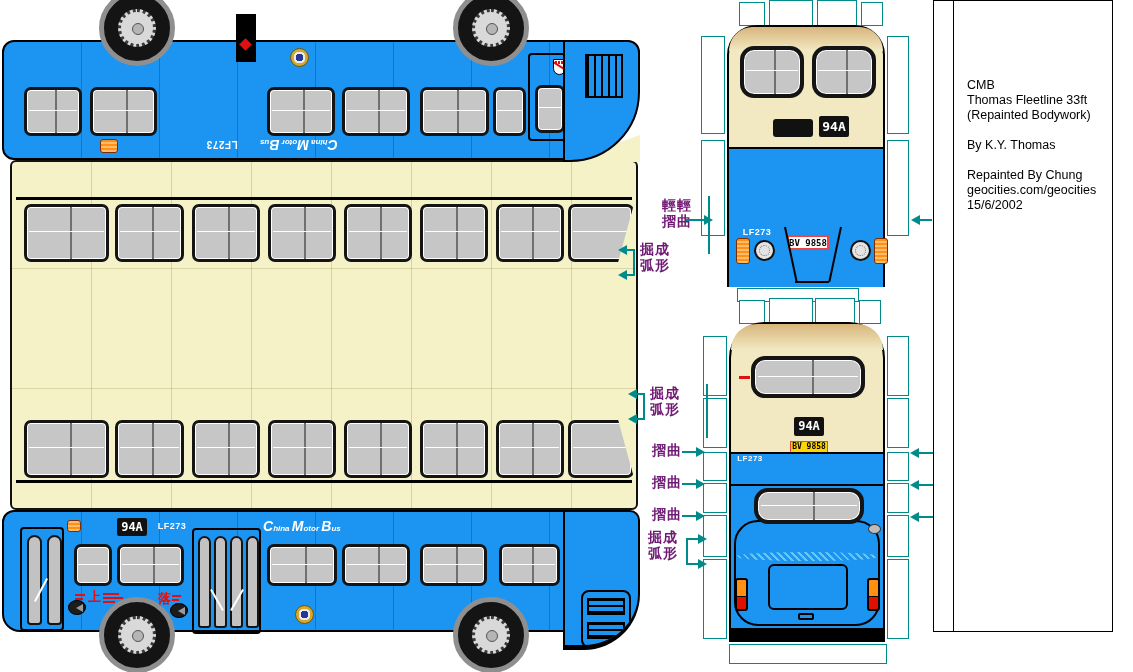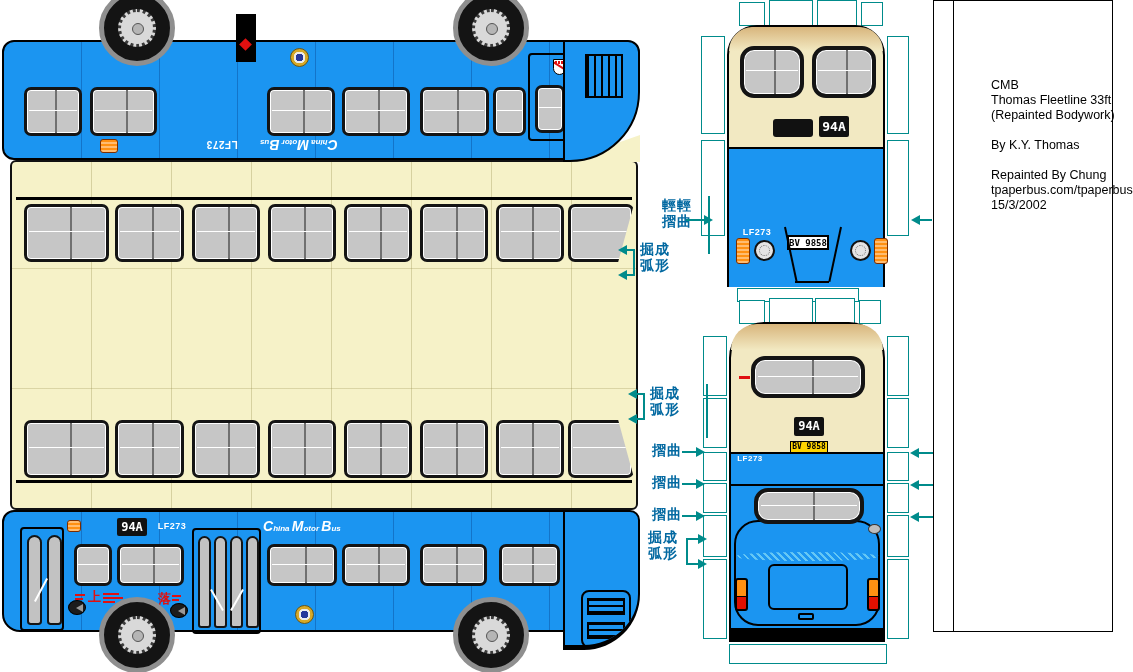--- a/index.html
+++ b/index.html
@@ -31,21 +31,21 @@
            border:5px solid #8f8f8f; }
   .hub { position:absolute; left:50%; top:50%; width:38px; height:38px; margin:-19px 0 0 -19px;
          border-radius:50%; background:#d9d9d9; border:3px dotted #3a3a3a; }
   .hub::after { content:""; position:absolute; left:50%; top:50%; width:10px; height:10px;
                 margin:-5px 0 0 -5px; border-radius:50%; background:#b5b5b5; border:1px solid #555; }
 
   .ind { position:absolute; background:#ff9012; border:1px solid #7a2d00; border-radius:3px;
          background-image: repeating-linear-gradient(0deg, rgba(255,255,255,.4) 0 2px, transparent 2px 4px); }
   .rbox { position:absolute; background:#111; color:#fff; font-weight:bold; text-align:center;
           border-radius:2px; font-family:"DejaVu Sans Mono", monospace; }
-  .plate { position:absolute; background:#fff; border:2px solid #000000; color:#000; font-weight:bold;
+  .plate { position:absolute; background:#fff; border:2px solid #ef4444; color:#000; font-weight:bold;
            text-align:center; font-family:"DejaVu Sans Mono", monospace; }
   .plate.yellow { background:#ffd400; border-width:1px; }
   .fleet { position:absolute; color:#fff; font-weight:bold; letter-spacing:.5px; text-align:center; }
   .cmblogo { position:absolute; color:#fff; font-style:italic; white-space:nowrap; font-weight:bold; }
   .cmblogo b { font-size:14px; } .cmblogo span { font-size:8px; }
   .rot180 { transform:rotate(180deg); }
   .badge { position:absolute; width:19px; height:19px; border-radius:50%; border:1px solid #70560e;
            background:radial-gradient(circle, #26379b 0 30%, #ececec 32% 48%, #d7a928 50% 100%); }
   .dlight { position:absolute; width:18px; height:15px; border-radius:50%; background:#1c1c1c; border:1px solid #000; }
   .dlight::after { content:""; position:absolute; left:3px; top:3px; width:0; height:0;
@@ -61,27 +61,27 @@
   .grille-h { position:absolute; border:2px solid #000;
               background:repeating-linear-gradient(0deg, #000 0 2px, #1b95f1 2px 6px); }
   .eline { position:absolute; width:2px; background:#000; transform-origin:top center; }
   .wiper { position:absolute; width:2px; background:#000; transform-origin:top center; }
 
   
   .tab { position:absolute; border:1px solid #008b8b; background:#fff; }
   .tl { position:absolute; background:#008b8b; }
   .ahr { position:absolute; width:0; height:0; border:5px solid transparent; border-left:9px solid #008b8b; }
   .ahl { position:absolute; width:0; height:0; border:5px solid transparent; border-right:9px solid #008b8b; }
-  .teal-txt { position:absolute; color:#0369a1; font-weight:bold; font-size:14px; line-height:15px; letter-spacing:1px; }
+  .teal-txt { position:absolute; color:#701a75; font-weight:bold; font-size:14px; line-height:15px; letter-spacing:1px; }
 
   
   .panel { position:absolute; border:1px solid #000; background:#fff; }
   .panel-line { position:absolute; background:#000; }
   .panel-text { position:absolute; font-size:12.5px; line-height:15px; color:#000; }
-  .panel-text div { white-space:nowrap;margin-left:24px; }
+  .panel-text div { white-space:nowrap; }
   .gap15 { margin-top:15px; }
 
   .shield { position:absolute; width:13px; height:16px; background:#fff; border:1px solid #000;
             border-radius:0 0 7px 7px; overflow:hidden; }
   .shield::before { content:""; position:absolute; left:-2px; top:6px; width:18px; height:2px;
                     background:#e01010; transform:rotate(32deg); }
   .shield::after { content:""; position:absolute; left:1px; top:1px; width:10px; height:3px;
                    background:repeating-linear-gradient(90deg,#e01010 0 2px, transparent 2px 3px); }
   .diamond { position:absolute; width:9px; height:9px; background:#e01010; transform:rotate(45deg); }
   .hatch { position:absolute; border-radius:50%;
@@ -315,17 +315,17 @@
   <div class="ahl" style="left:905px;top:512px;"></div>
 
   <div class="panel" style="left:933px;top:0;width:180px;height:632px;"></div>
   <div class="panel-line" style="left:953px;top:0;width:1px;height:632px;"></div>
   <div class="panel-text" style="left:967px;top:78px;width:140px;">
     <div>CMB</div>
     <div>Thomas Fleetline 33ft</div>
     <div>(Repainted Bodywork)</div>
     <div class="gap15">By K.Y. Thomas</div>
     <div class="gap15">Repainted By Chung</div>
-    <div>tpaperbus.com/tpaperbus</div>
-    <div>15/3/2002</div>
+    <div>geocities.com/geocities</div>
+    <div>15/6/2002</div>
   </div>
 
 </div>
 
 </body></html>

